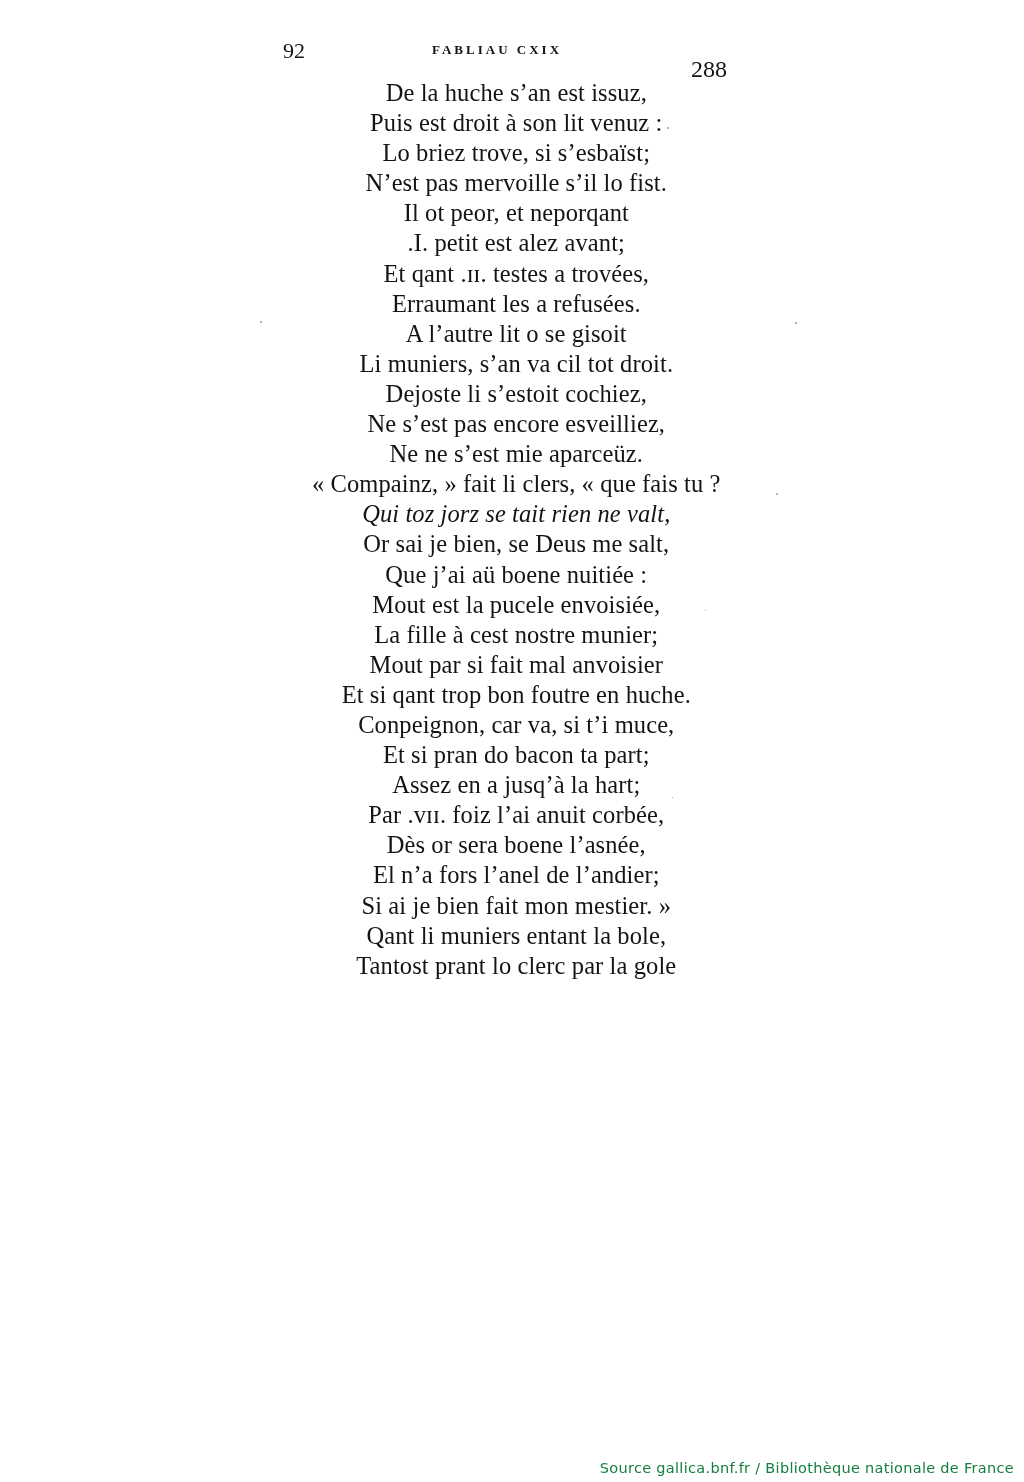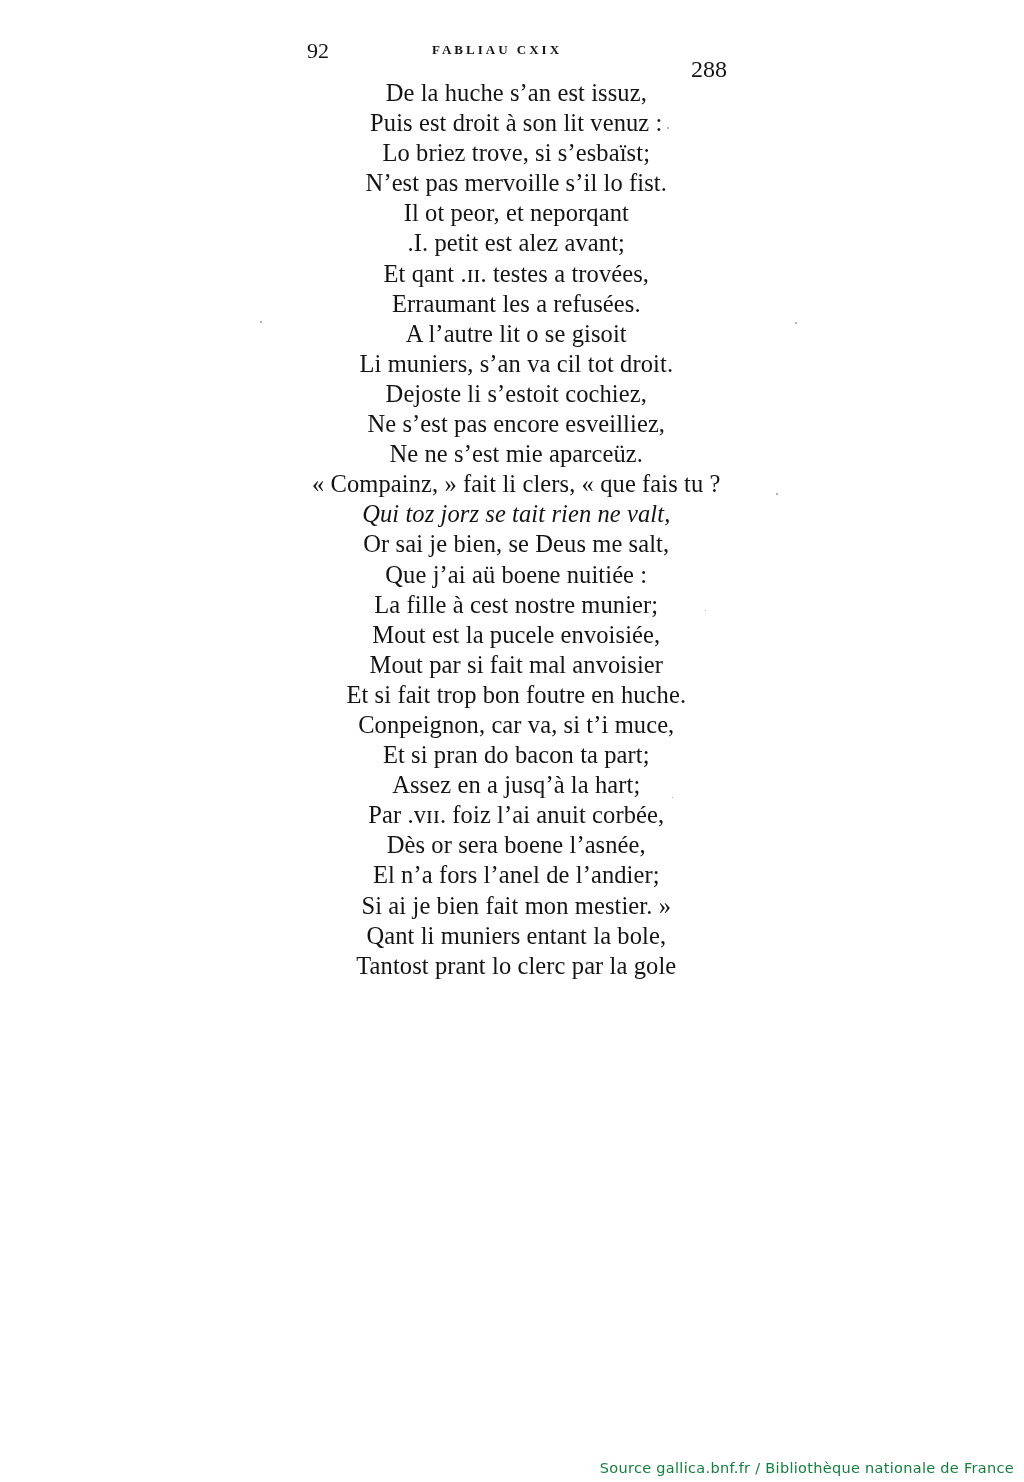--- a/index.html
+++ b/index.html
@@ -20,21 +20,20 @@
       top: 36px;
       left: 0;
       width: 1024px;
       height: 30px;
     }
     .page-num-left {
       position: absolute;
       left: 283px;
       top: 2px;
       font-size: 22px;
-      margin-left: 24px;
     }
     .running-title {
       position: absolute;
       left: 432px;
       top: 6px;
       font-size: 13px;
       letter-spacing: 3px;
       font-weight: bold;
     }
     .fabliau-num {
@@ -100,24 +99,24 @@
   <li class="verse-line">Erraumant les a refusées.</li>
   <li class="verse-line">A l’autre lit o se gisoit</li>
   <li class="verse-line">Li muniers, s’an va cil tot droit.</li>
   <li class="verse-line">Dejoste li s’estoit cochiez,</li>
   <li class="verse-line">Ne s’est pas encore esveilliez,</li>
   <li class="verse-line">Ne ne s’est mie aparceüz.</li>
   <li class="verse-line">« Compainz, » fait li clers, « que fais tu ?</li>
   <li class="verse-line italic">Qui toz jorz se tait rien ne valt,</li>
   <li class="verse-line">Or sai je bien, se Deus me salt,</li>
   <li class="verse-line">Que j’ai aü boene nuitiée :</li>
+  <li class="verse-line">Mout est la pucele envoisiée,</li>
   <li class="verse-line">La fille à cest nostre munier;</li>
-  <li class="verse-line">Mout est la pucele envoisiée,</li>
   <li class="verse-line">Mout par si fait mal anvoisier</li>
-  <li class="verse-line">Et si fait trop bon foutre en huche.</li>
+  <li class="verse-line">Et si qant trop bon foutre en huche.</li>
   <li class="verse-line">Conpeignon, car va, si t’i muce,</li>
   <li class="verse-line">Et si pran do bacon ta part;</li>
   <li class="verse-line">Assez en a jusq’à la hart;</li>
   <li class="verse-line">Par .ᴠɪɪ. foiz l’ai anuit corbée,</li>
   <li class="verse-line">Dès or sera boene l’asnée,</li>
   <li class="verse-line">El n’a fors l’anel de l’andier;</li>
   <li class="verse-line">Si ai je bien fait mon mestier. »</li>
   <li class="verse-line">Qant li muniers entant la bole,</li>
   <li class="verse-line">Tantost prant lo clerc par la gole</li>
 </ul>

